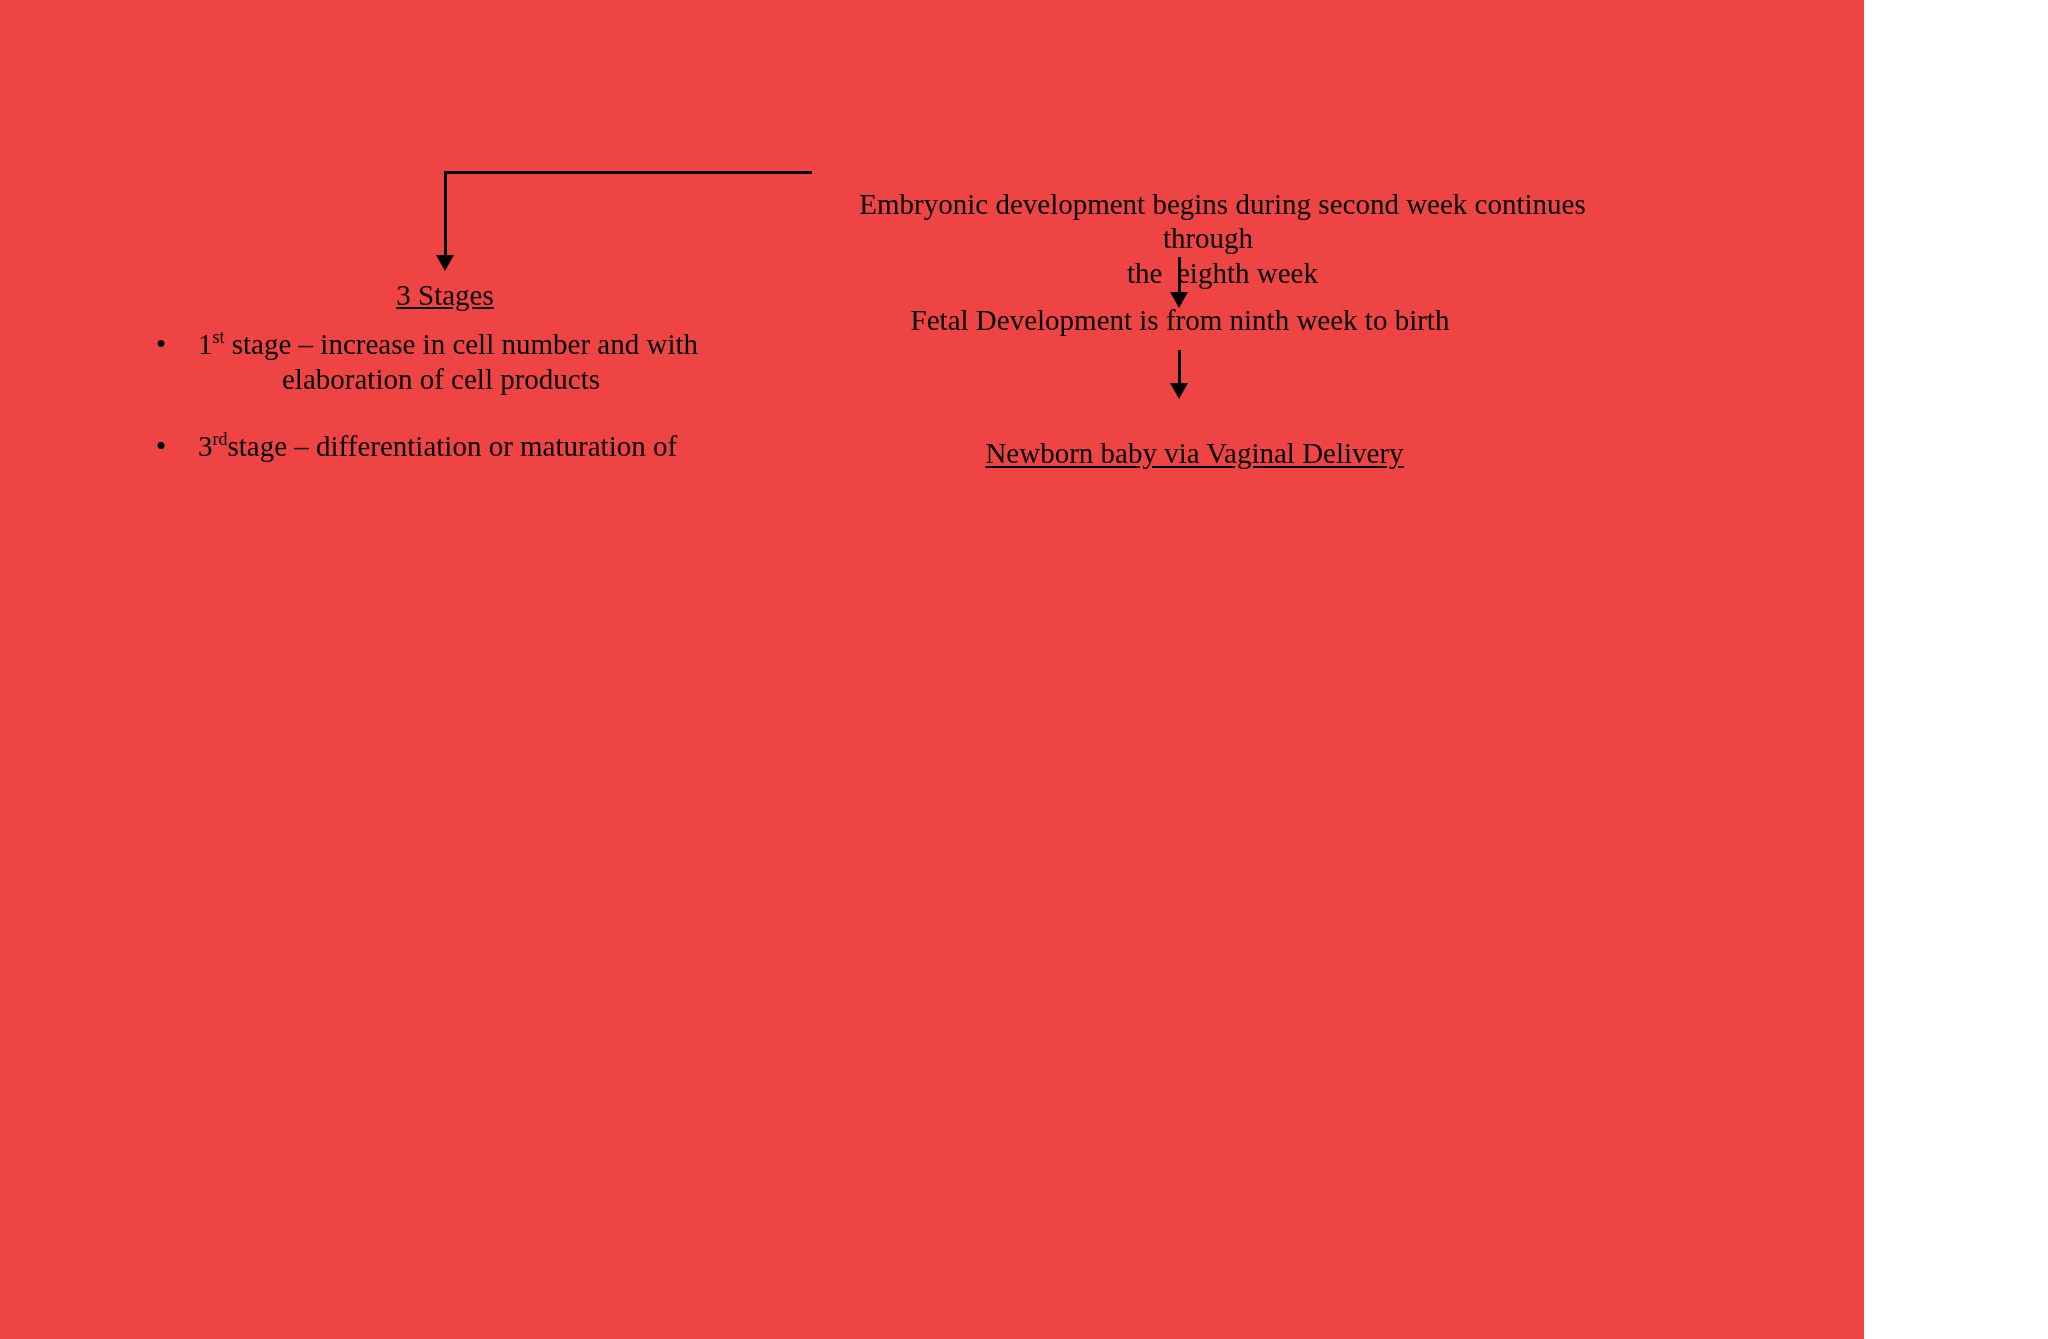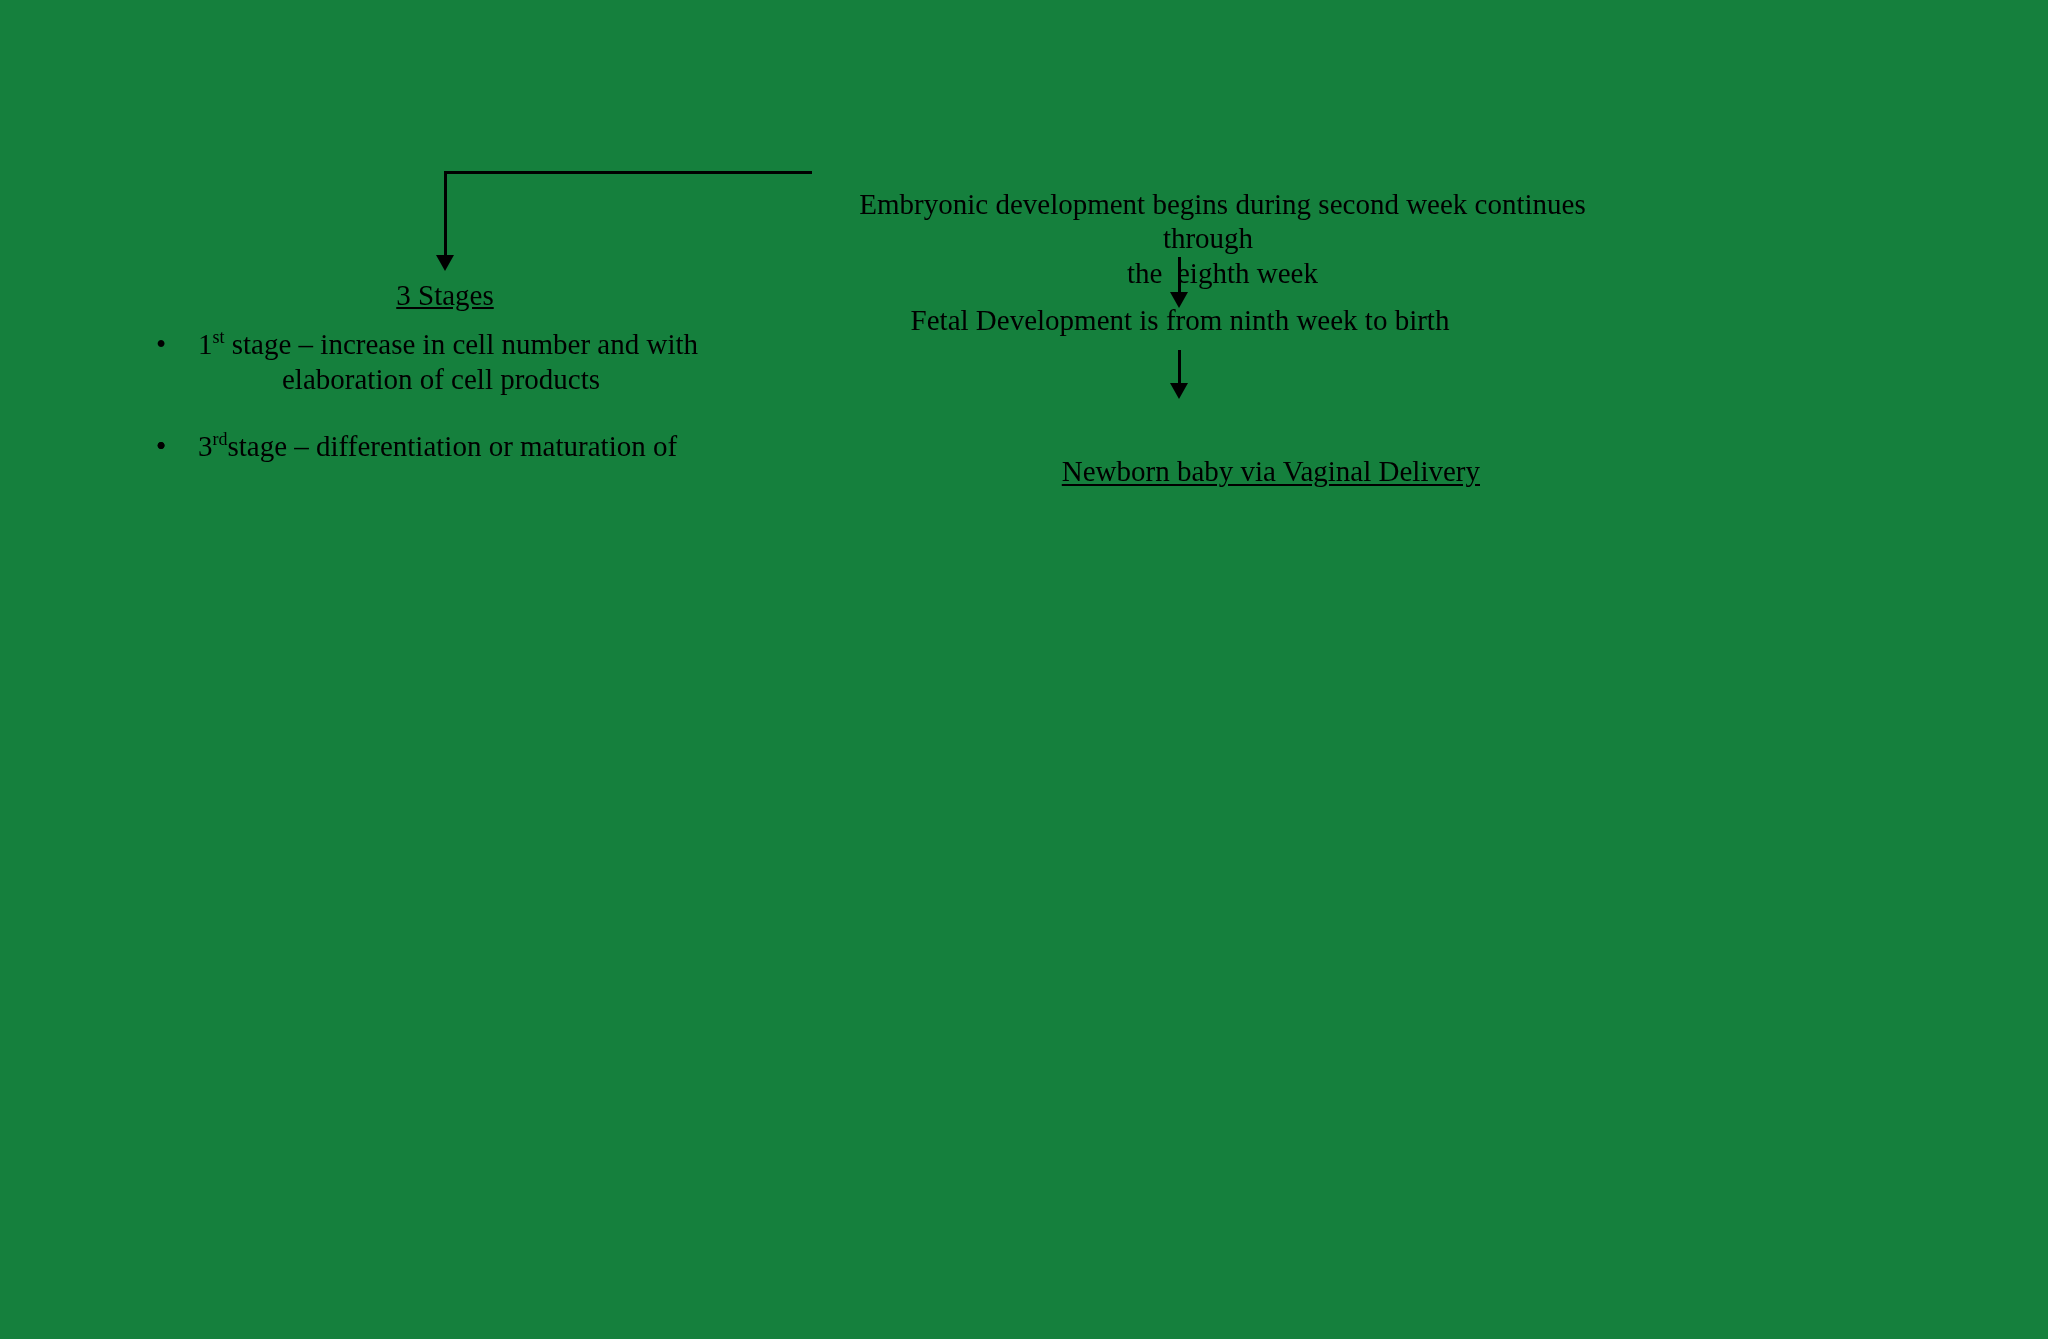--- a/index.html
+++ b/index.html
@@ -7,23 +7,23 @@
     margin: 0;
     padding: 0;
     background: #ffffff;
   }
   body {
     font-family: "Liberation Serif", "DejaVu Serif", serif;
     color: #000000;
   }
   #canvas {
     position: relative;
-    width: 2048px;
+    width: 1864px;
     height: 1339px;
-    background: #15803d;
+    background: #ef4444;
     overflow: hidden;
   }
 
   
   .txt {
     position: absolute;
     font-size: 29px;
     line-height: 1.18;
     color: #000;
     white-space: pre-wrap;
@@ -48,23 +48,23 @@
 
   #fetal-statement {
     left: 880px;
     top: 303px;
     width: 600px;
     text-align: center;
   }
 
   #newborn-statement {
     left: 880px;
-    top: 420px;
+    top: 402px;
     width: 600px;
-    text-align: right;
+    text-align: center;
   }
   #newborn-statement .ul {
     text-decoration: underline;
     text-underline-offset: 3px;
   }
 
   
   #stage-list {
     position: absolute;
     left: 150px;

